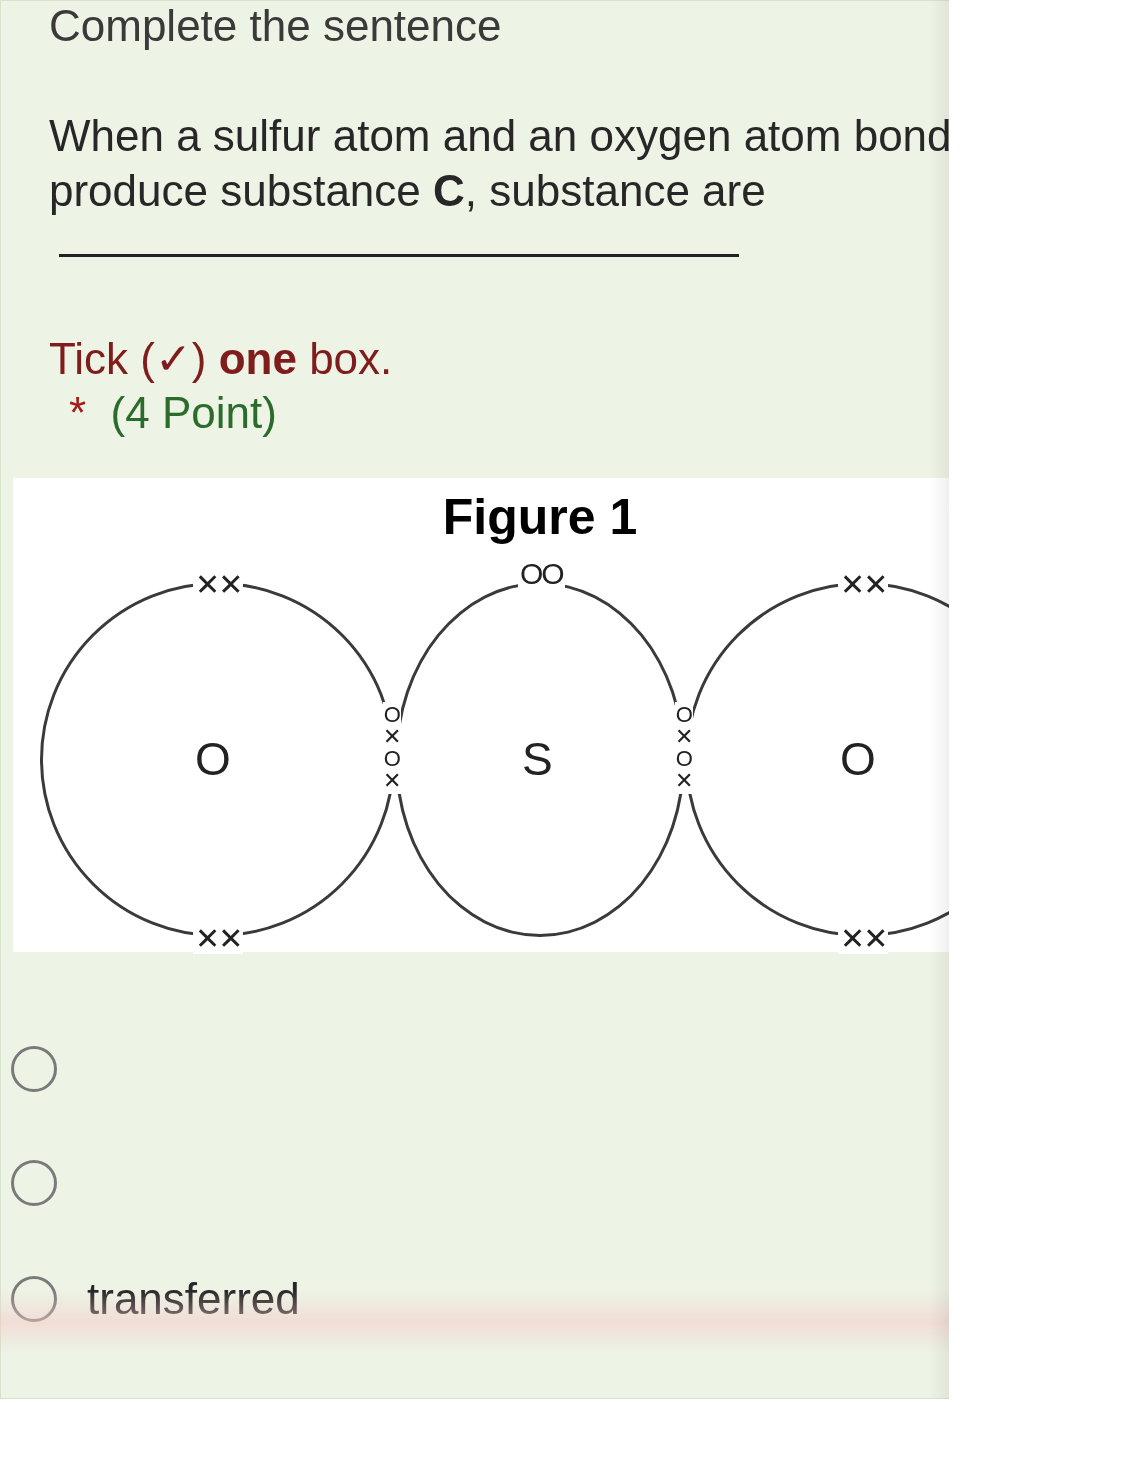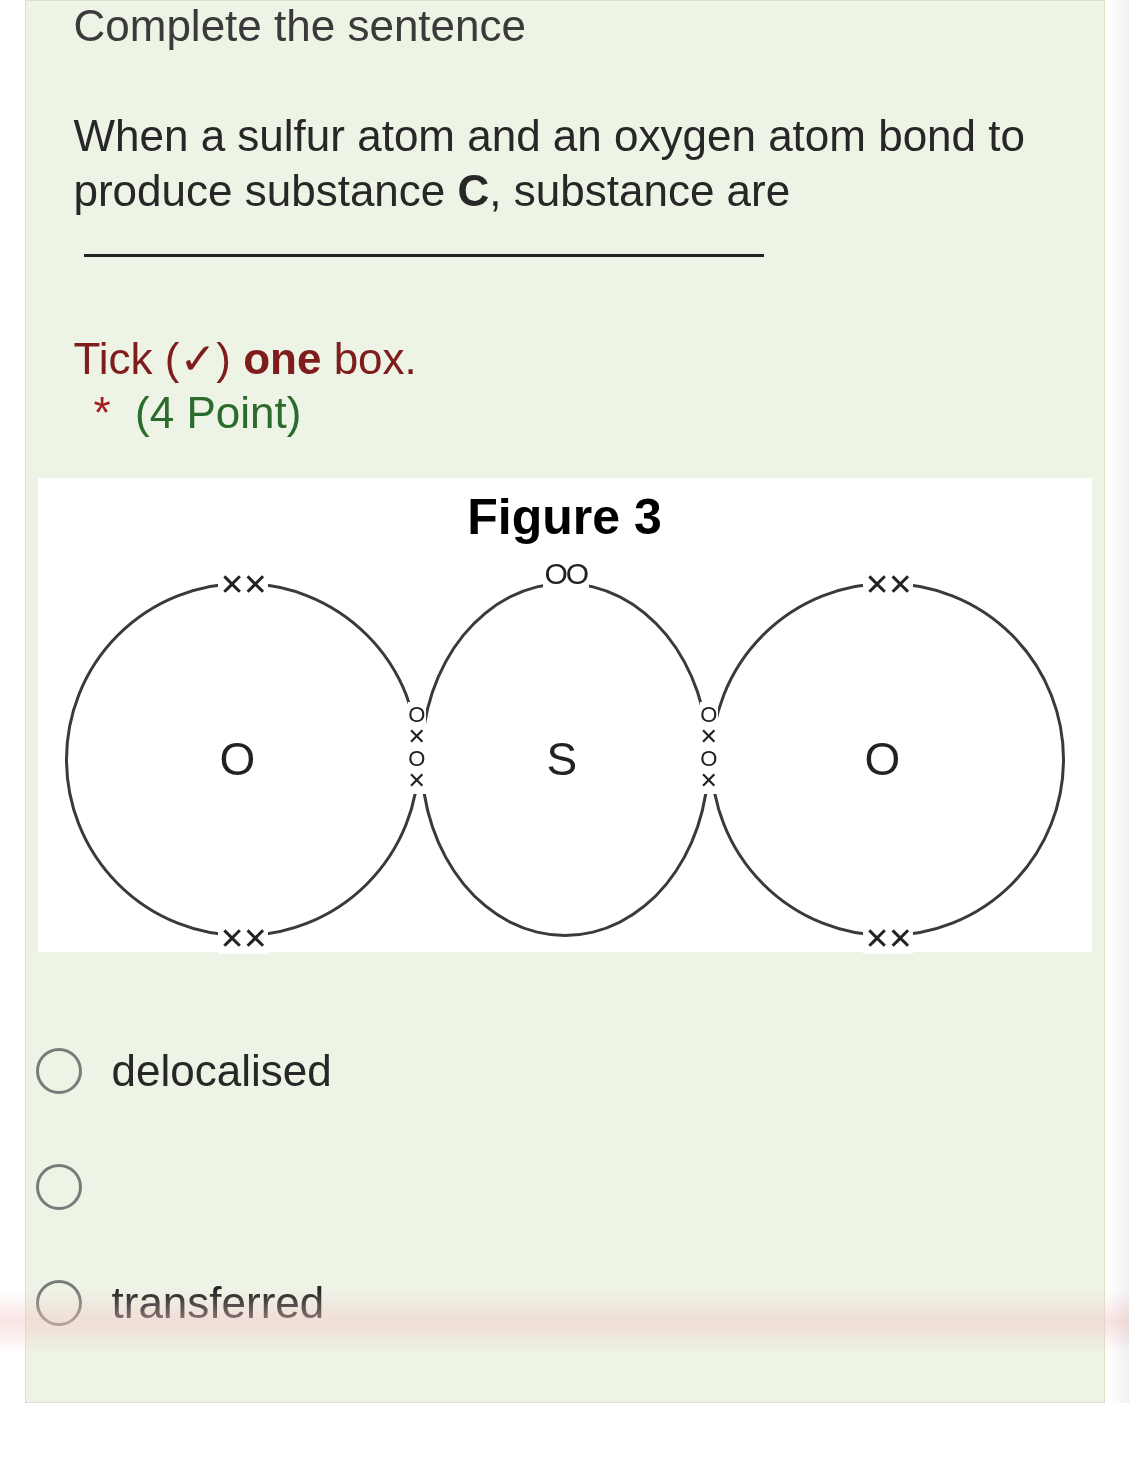--- a/index.html
+++ b/index.html
@@ -139,21 +139,21 @@
   }
   .pink-band {
     position: absolute;
     left: 0;
     width: 1129px;
     height: 64px;
     background: linear-gradient(to bottom, rgba(244,200,200,0) 0%, rgba(244,200,200,0.5) 50%, rgba(244,200,200,0) 100%);
     top: 1290px;
     pointer-events: none;
   }
-  .page-wrap { position: relative; width:1129px; overflow:hidden; }
+  .page-wrap { position: relative; width:949px; overflow:hidden; }
 </style>
 </head>
 <body>
 
 <div class="page-wrap">
   <div class="card">
     <div class="content-pad">
       <p class="heading">Complete the sentence</p>
 
       <p class="prompt-text">
@@ -163,21 +163,21 @@
       <p class="tick-line">
         <span>Tick (</span><span>✓</span><span>) </span><b>one</b><span> box.</span>
       </p>
       <p class="points-line">
         <span class="asterisk">*</span>
         &nbsp;<span>(4 Point)</span>
       </p>
     </div>
 
     <div class="figure-box">
-      <p class="figure-title">Figure 3</p>
+      <p class="figure-title">Figure 1</p>
       <div class="diagram-area">
 
         <div class="atom-circle" style="left:10px; top:30px; width:355px; height:355px;"></div>
         <span class="atom-label" style="left:165px; top:180px;">O</span>
         <span class="electron-pair" style="left:163px; top:18px;">✕✕</span>
         <span class="electron-pair" style="left:163px; top:372px;">✕✕</span>
 
         <div class="atom-circle" style="left:365px; top:30px; width:290px; height:355px; border-radius:50%/50%;"></div>
         <span class="atom-label" style="left:492px; top:180px;">S</span>
         <span class="electron-pair" style="left:488px; top:7px;">OO</span>
@@ -194,21 +194,20 @@
         <div class="bond-chars" style="left:645px; top:150px; white-space:pre;">O
 ✕
 O
 ✕</div>
       </div>
     </div>
 
     <div class="options">
       <div class="option-row">
         <div class="radio-circle"></div>
-        <span class="option-label">delocalised</span>
       </div>
       <div class="option-row">
         <div class="radio-circle"></div>
       </div>
       <div class="option-row">
         <div class="radio-circle"></div>
         <span class="option-label">transferred</span>
       </div>
     </div>
   </div>

